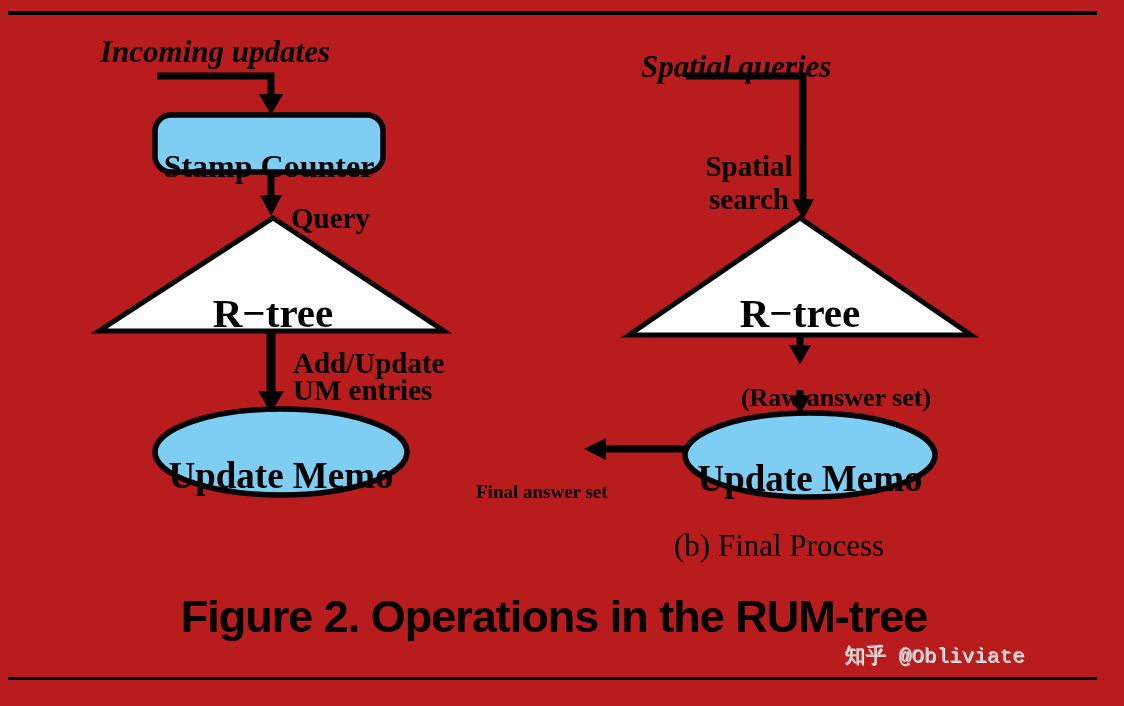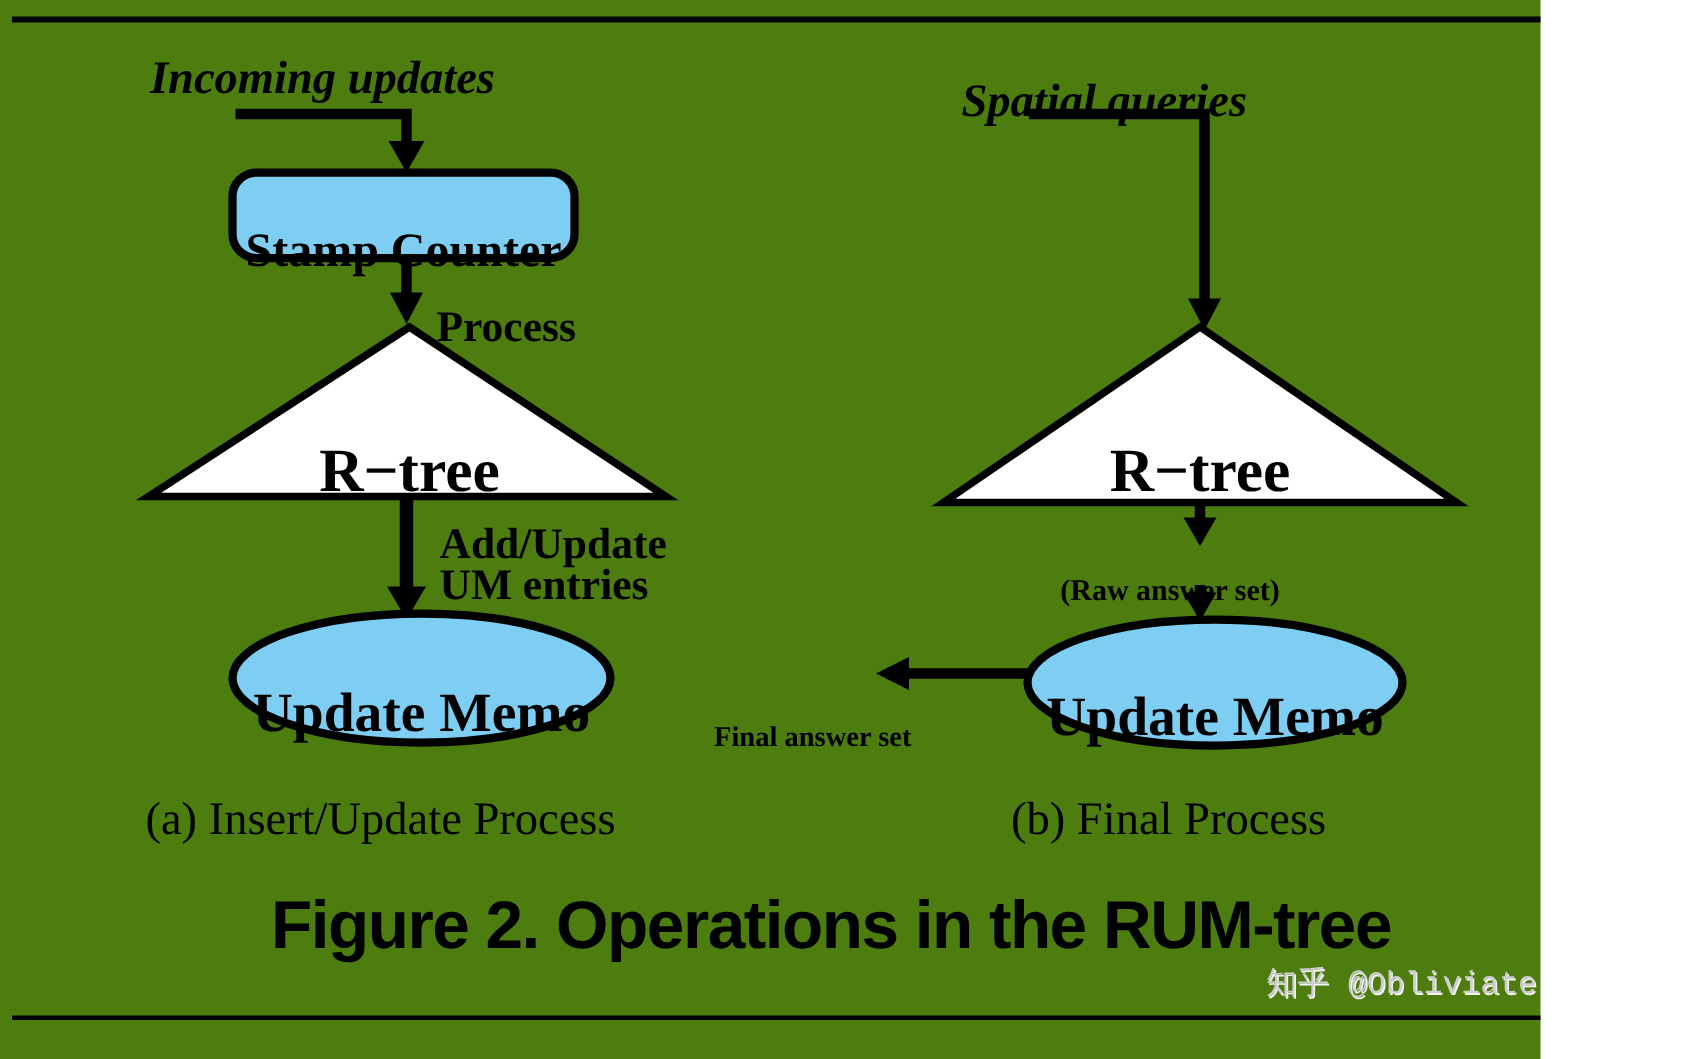--- a/index.html
+++ b/index.html
@@ -1,20 +1,20 @@
 <!DOCTYPE html>
 <html><head>
 <meta charset="utf-8">
 <style>
   html, body { margin: 0; padding: 0; background: #ffffff; }
   #canvas {
     position: relative;
-    width: 1027px;
+    width: 1124px;
     height: 706px;
-    background: #4d7c0f;
+    background: #b91c1c;
     overflow: hidden;
     font-family: "Liberation Serif", serif;
     color: #000;
   }
   .rule { position: absolute; background: #000; }
   #top-rule { left: 8px; top: 11px; width: 1089px; height: 4px; }
   #bottom-rule { left: 8px; top: 677px; width: 1089px; height: 3px; }
   svg.shapes { position: absolute; left: 0; top: 0; }
   .lbl { position: absolute; white-space: nowrap; }
   .serif-bold { font-family: "Liberation Serif", serif; font-weight: bold; margin-top: 23px; }
@@ -24,21 +24,21 @@
   .ctr { transform: translateX(-50%); text-align: center; }
 
   #incoming-updates { left: 100px; top: 34px; font-size: 31px; }
   #spatial-queries  { left: 641px; top: 36px; font-size: 31px; margin-top: 13px; }
   #stamp-counter-label { left: 269px; top: 125px; font-size: 32px; }
   #insert-label { left: 291px; top: 179px; font-size: 29px; }
   #rtree-label-a { left: 273px; top: 266px; font-size: 41px; }
   #rtree-label-b { left: 800px; top: 266px; font-size: 41px; }
   #um-entries-label { left: 293px; top: 327px; font-size: 29px; line-height: 27px; }
   #spatial-search-label { left: 749px; top: 127px; font-size: 29px; line-height: 33px; }
-  #raw-answer-label { left: 780px; top: 360px; font-size: 20px; }
+  #raw-answer-label { left: 836px; top: 360px; font-size: 26px; }
   #update-memo-a { left: 281px; top: 431px; font-size: 37px; }
   #update-memo-b { left: 810px; top: 434px; font-size: 37px; }
   #final-answer-label { left: 476px; top: 458px; font-size: 19px; }
   #caption-a { left: 97px; top: 528px; font-size: 31px; }
   #caption-b { left: 674px; top: 528px; font-size: 31px; }
   #figure-title { left: 554px; top: 591px; font-size: 45px; letter-spacing: -1px; }
   #watermark {
     left: 844px; top: 641px; font-size: 21px;
     font-family: Liberation Mono, monospace;
     color: #cdcdcd;
@@ -85,35 +85,38 @@
     <ellipse cx="810" cy="455" rx="125" ry="42" stroke="#000" stroke-width="5.5" fill="#7dcef2"></ellipse>
 
     <line x1="688" y1="449" x2="604" y2="449" stroke="#000" stroke-width="7"></line>
     <polygon points="584,449 606,438 606,460" fill="#000"></polygon>
   </svg>
 
   <div id="incoming-updates" class="lbl serif-bold-italic">Incoming updates</div>
 
   <div id="stamp-counter-label" class="lbl serif-bold ctr">Stamp Counter</div>
 
-  <div id="insert-label" class="lbl serif-bold">Process</div>
+  <div id="insert-label" class="lbl serif-bold">Query</div>
 
   <div id="rtree-label-a" class="lbl serif-bold ctr">R−tree</div>
 
   <div id="um-entries-label" class="lbl serif-bold">
     <div>Add/Update</div>
     <div>UM entries</div>
   </div>
 
   <div id="update-memo-a" class="lbl serif-bold ctr">Update Memo</div>
 
-  <div id="caption-a" class="lbl serif-reg">(a) Insert/Update Process</div>
 
   <div id="spatial-queries" class="lbl serif-bold-italic">Spatial queries</div>
 
+  <div id="spatial-search-label" class="lbl serif-bold ctr">
+    <div>Spatial</div>
+    <div>search</div>
+  </div>
 
   <div id="rtree-label-b" class="lbl serif-bold ctr">R−tree</div>
 
   <div id="raw-answer-label" class="lbl serif-bold ctr">(Raw answer set)</div>
 
   <div id="update-memo-b" class="lbl serif-bold ctr">Update Memo</div>
 
   <div id="final-answer-label" class="lbl serif-bold">Final answer set</div>
 
   <div id="caption-b" class="lbl serif-reg">(b) Final Process</div>

